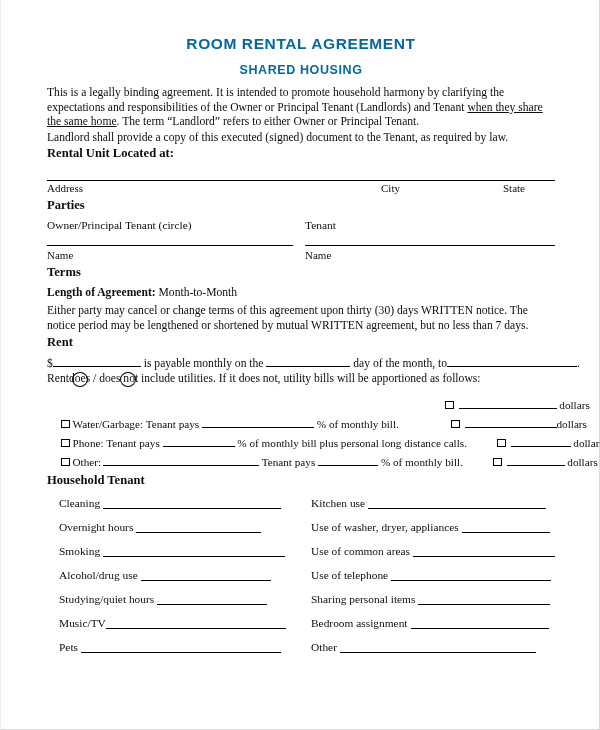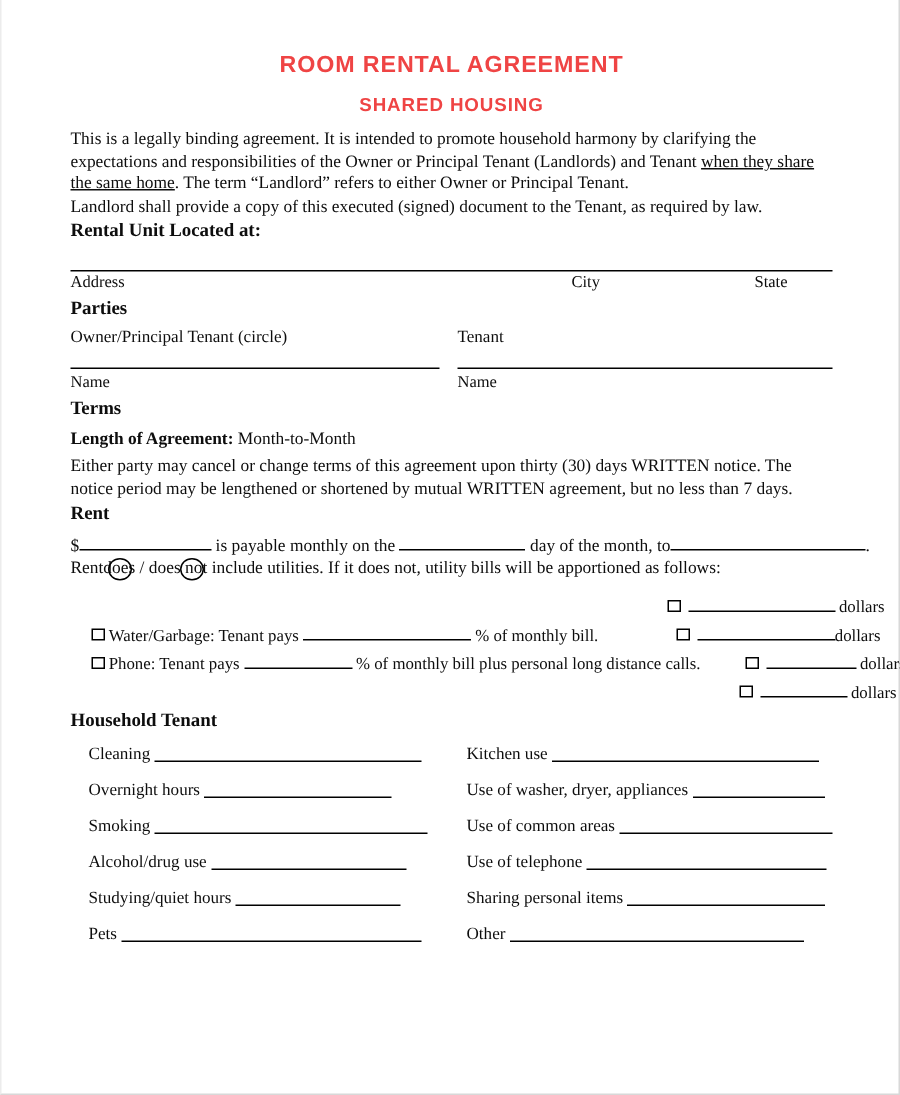--- a/index.html
+++ b/index.html
@@ -32,21 +32,21 @@
     top: 34px;
     width: 508px;
   }
 
   
   .doc-title, .doc-subtitle {
     font-family: "Liberation Sans", "DejaVu Sans", sans-serif;
     font-weight: bold;
     text-align: center;
     letter-spacing: 0.6px;
-    color: #ef4444;
+    color: #0369a1;
   }
   .doc-title { font-size: 15.5px; line-height: 19px; }
   .doc-subtitle { font-size: 12.5px; line-height: 18px; margin-top: 8px; }
 
   
   .para {
     font-size: 11.6px;
     line-height: 14.6px;
     text-align: left;
     margin-top: 7px;
@@ -231,20 +231,21 @@
       <span class="seg seg-left"><span class="cb"></span><span>Water/Garbage: Tenant pays</span> <span class="u-blank" style="width:112px"></span> <span>% of monthly bill.</span></span>
       <span class="seg" style="left:404px"><span class="cb"></span><span class="u-blank" style="width:92px;margin-left:2px"></span><span>dollars</span></span>
     </div>
 
     <div class="util">
       <span class="seg seg-left"><span class="cb"></span><span>Phone: Tenant pays</span> <span class="u-blank" style="width:72px"></span> <span>% of monthly bill plus personal long distance calls.</span></span>
       <span class="seg" style="left:450px"><span class="cb"></span><span class="u-blank" style="width:60px;margin-left:2px"></span> <span>dollars</span></span>
     </div>
 
     <div class="util">
+      <span class="seg seg-left"><span class="cb"></span><span>Other:</span><span class="u-blank" style="width:156px;margin-left:2px"></span> <span>Tenant pays</span> <span class="u-blank" style="width:60px"></span> <span>% of monthly bill.</span></span>
       <span class="seg" style="left:446px"><span class="cb"></span><span class="u-blank" style="width:58px;margin-left:2px"></span> <span>dollars</span></span>
     </div>
 
     <h2 class="section sec-rules">Household Tenant</h2>
 
     <div class="rules">
       <div class="rule-row2">
         <span class="rr-left"><span>Cleaning</span><span class="fill" style="width:178px"></span></span>
         <span class="rr-right"><span>Kitchen use</span><span class="fill" style="width:178px"></span></span>
       </div>
@@ -258,19 +259,23 @@
       </div>
       <div class="rule-row2">
         <span class="rr-left"><span>Alcohol/drug use</span><span class="fill" style="width:130px"></span></span>
         <span class="rr-right"><span>Use of telephone</span><span class="fill" style="width:160px"></span></span>
       </div>
       <div class="rule-row2">
         <span class="rr-left"><span>Studying/quiet hours</span><span class="fill" style="width:110px"></span></span>
         <span class="rr-right"><span>Sharing personal items</span><span class="fill" style="width:132px"></span></span>
       </div>
       <div class="rule-row2">
+        <span class="rr-left"><span>Music/TV</span><span class="fill" style="width:180px;margin-left:0"></span></span>
+        <span class="rr-right"><span>Bedroom assignment</span><span class="fill" style="width:138px"></span></span>
+      </div>
+      <div class="rule-row2">
         <span class="rr-left"><span>Pets</span><span class="fill" style="width:200px"></span></span>
         <span class="rr-right"><span>Other</span><span class="fill" style="width:196px"></span></span>
       </div>
     </div>
 
   </div>
 </div>
 
 </body></html>

